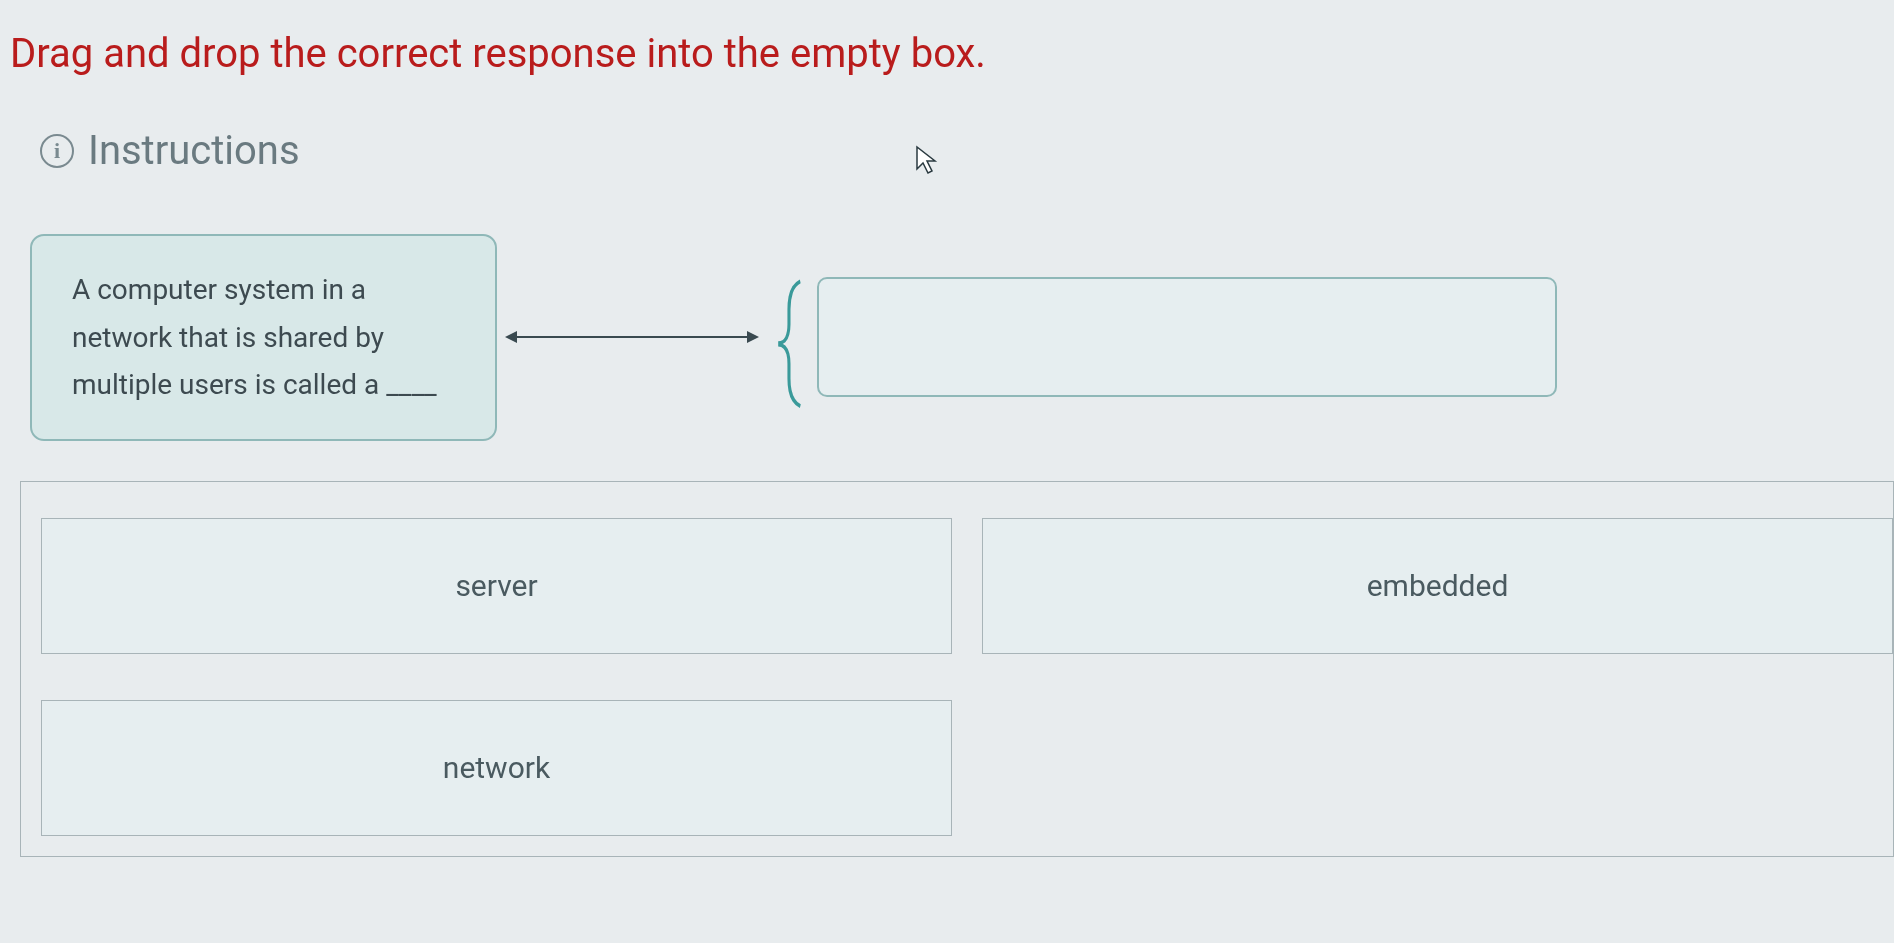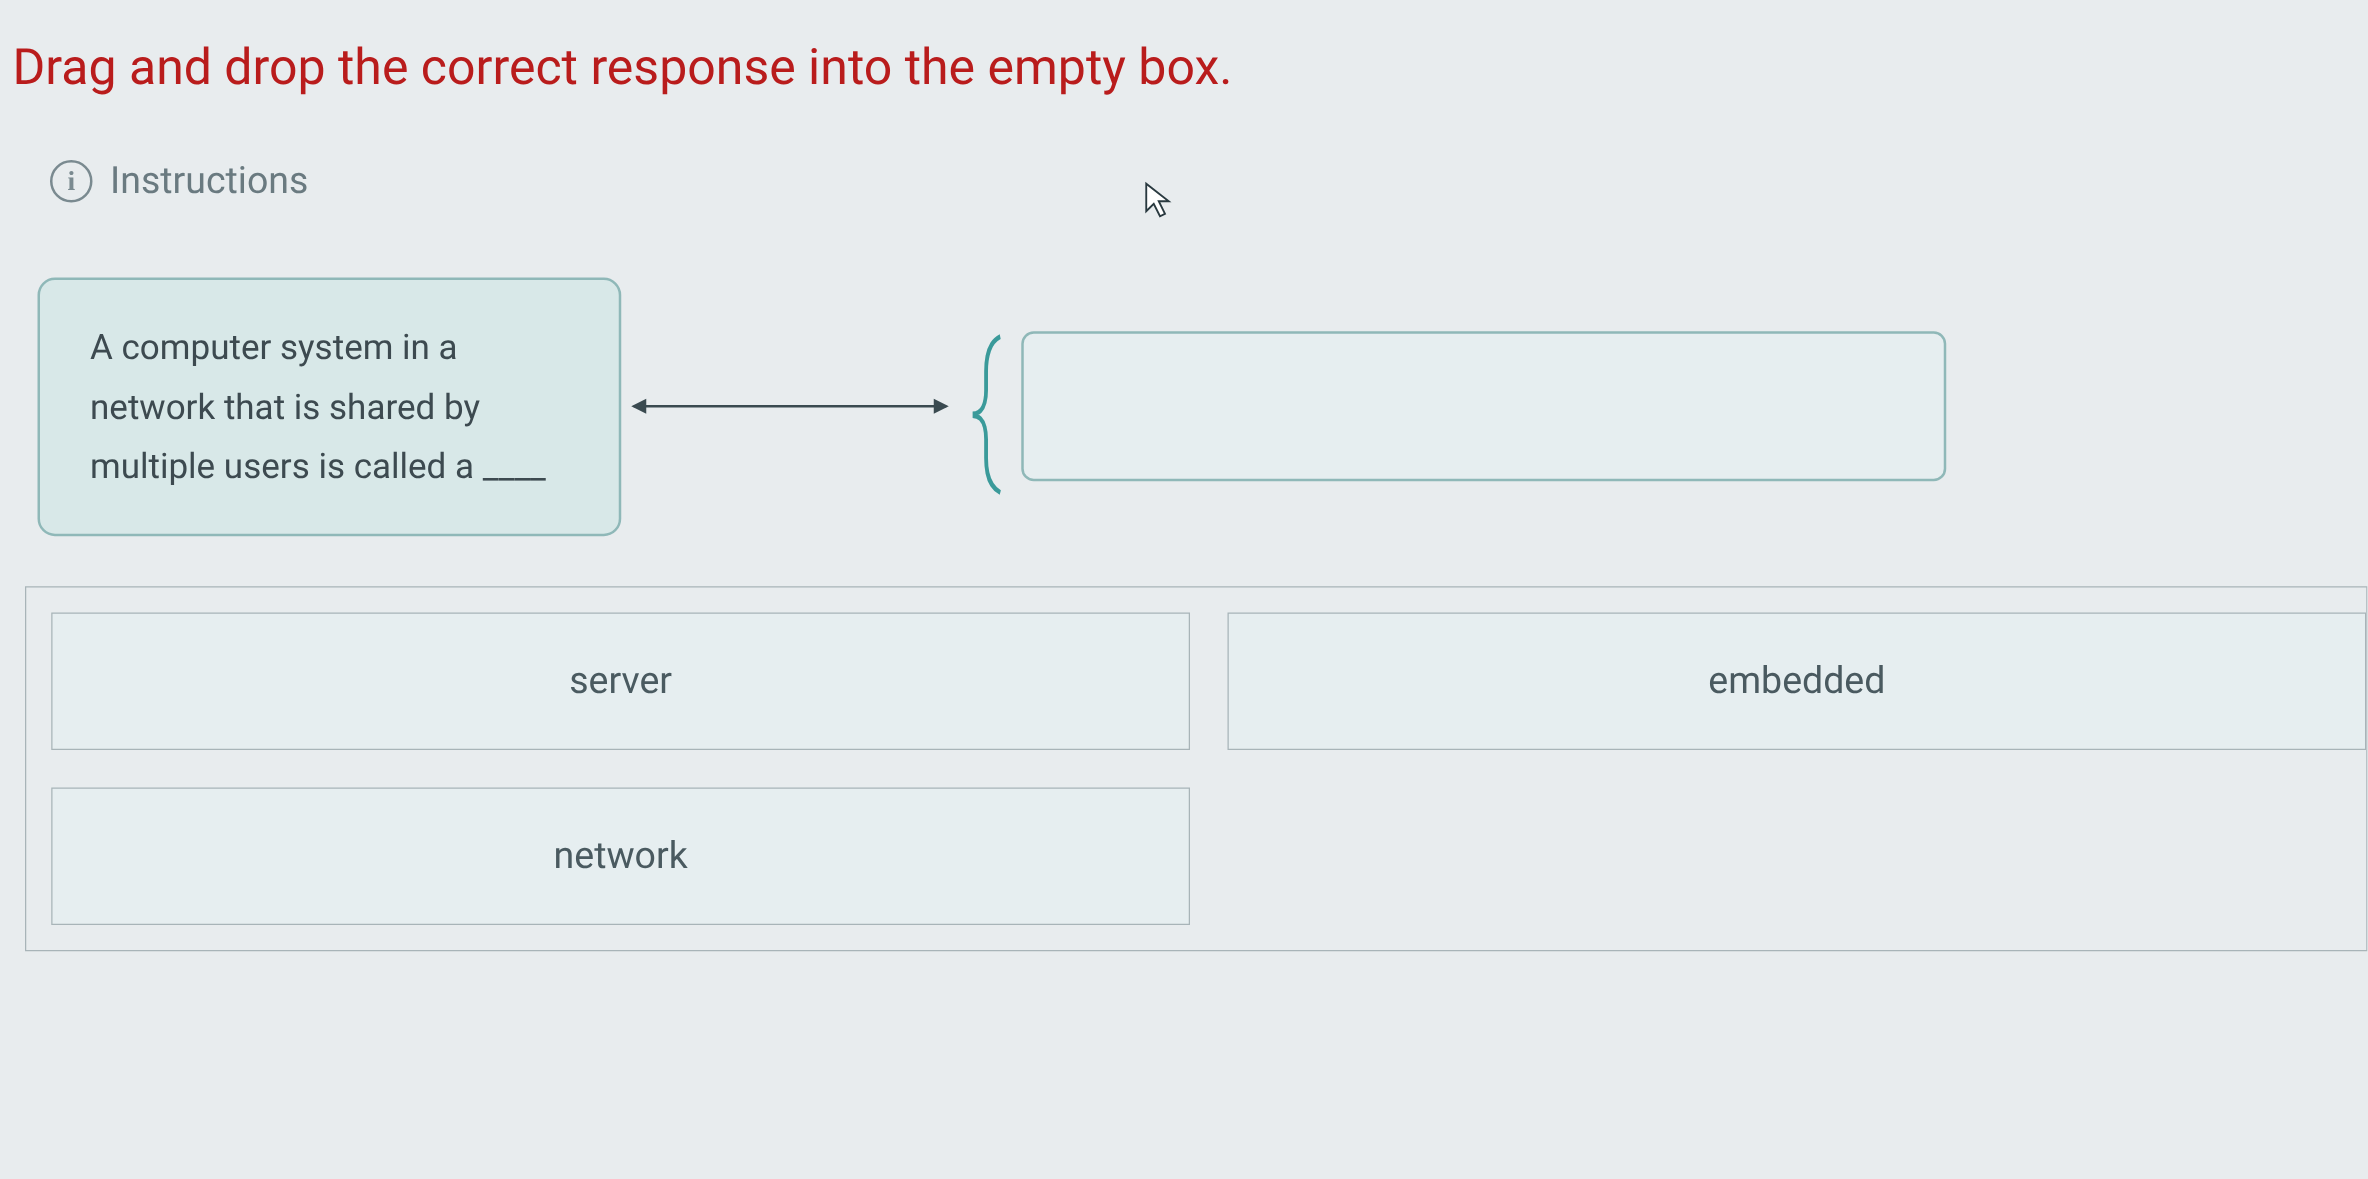--- a/index.html
+++ b/index.html
@@ -34,21 +34,21 @@
     border-radius: 50%;
     display: flex;
     align-items: center;
     justify-content: center;
     font-family: Georgia, serif;
     font-size: 22px;
     font-weight: bold;
     color: #7a8a90;
   }
   .instructions-label {
-    font-size: 30px;
+    font-size: 40px;
     color: #6a7a80;
   }
   .question-row {
     display: flex;
     align-items: center;
     padding: 0 0 40px 30px;
   }
   .question-box {
     width: 467px;
     min-height: 190px;
@@ -109,27 +109,28 @@
     width: calc(100% - 20px);
   }
   .options-grid {
     display: grid;
     grid-template-columns: 1fr 1fr;
     gap: 30px 30px;
   }
   .option-tile {
     border: 1px solid #a8b4b8;
     background: #e6eef0;
-    height: 110px;
+    height: 136px;
     display: flex;
     align-items: center;
     justify-content: center;
     font-size: 30px;
     color: #4a5a60;
     cursor: grab;
+    margin-top: 16px;
   }
   .cursor {
     position: absolute;
     left: 915px;
     top: 145px;
     pointer-events: none;
   }
 </style>
 </head>
 <body>

